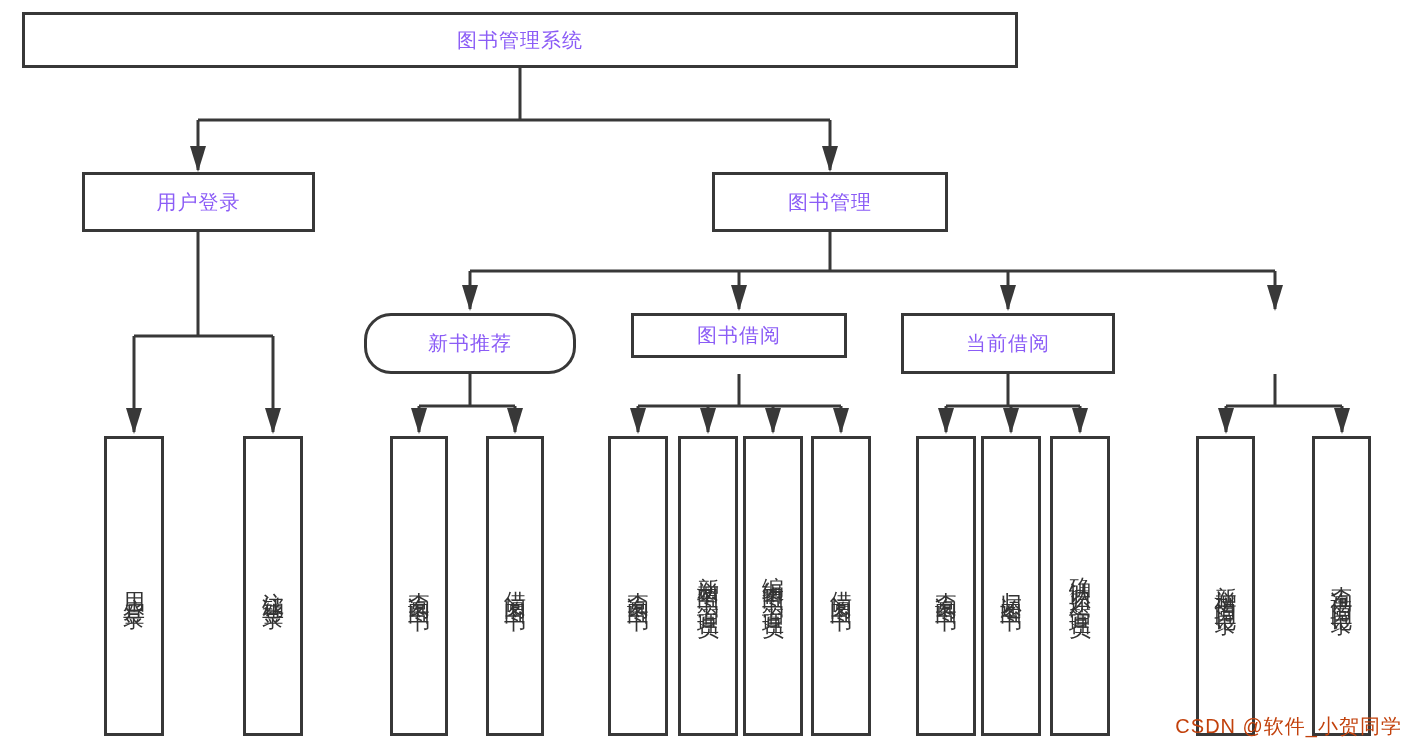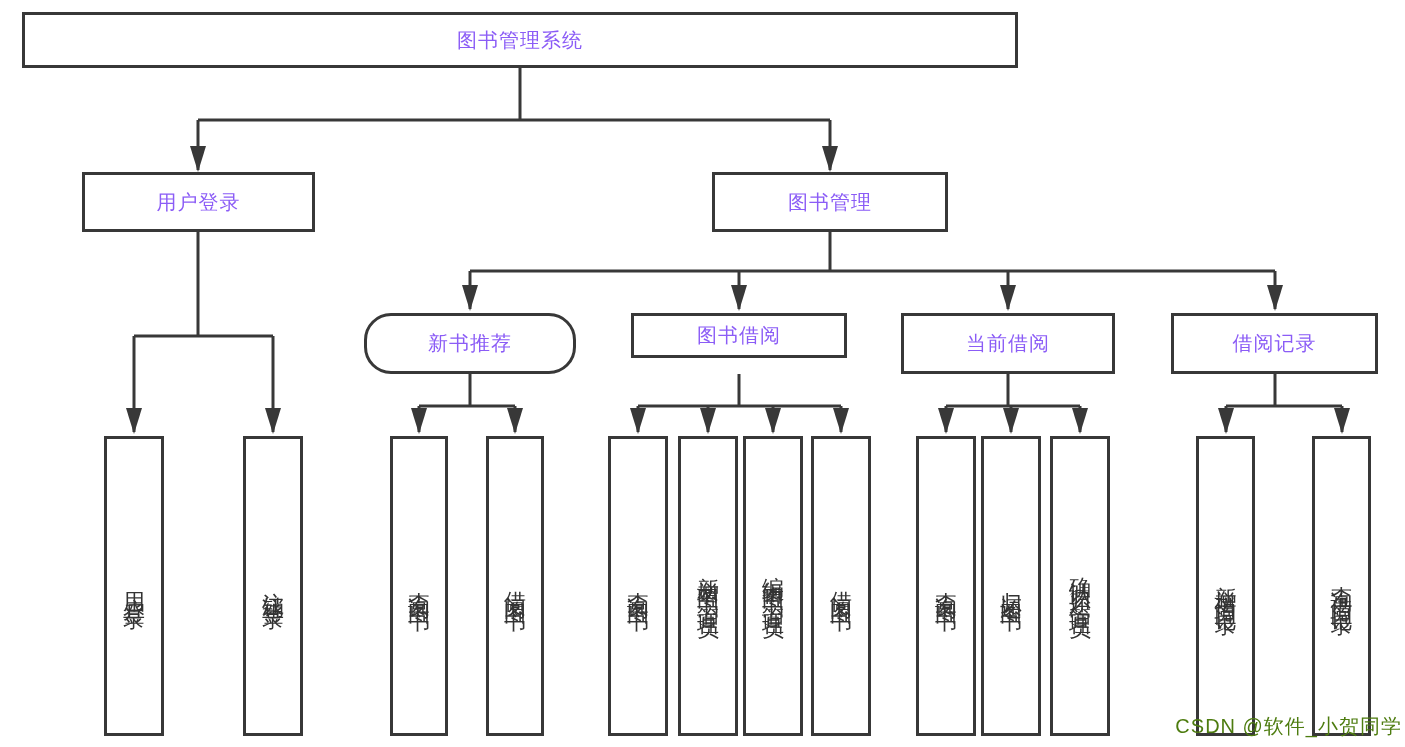--- a/index.html
+++ b/index.html
@@ -39,21 +39,21 @@
     font-size: 22px;
     letter-spacing: 6px;
     line-height: 1;
     color: #333333;
   }
   .watermark {
     position: absolute;
     right: 3px;
     top: 713px;
     font-size: 20px;
-    color: #4d7c0f;
+    color: #c2410c;
     letter-spacing: 1px;
     z-index: 3;
     white-space: nowrap;
   }
 </style>
 </head>
 <body>
 
 <div id="canvas">
 
@@ -112,23 +112,20 @@
 
   <div class="box" style="left:364px; top:313px; width:212px; height:61px;border-radius:27px;">
     <span class="hlabel">新书推荐</span>
   </div>
   <div class="box" style="left:631px; top:313px; width:216px; height:45px;">
     <span class="hlabel">图书借阅</span>
   </div>
   <div class="box" style="left:901px; top:313px; width:214px; height:61px;">
     <span class="hlabel">当前借阅</span>
   </div>
-  <div class="box" style="left:1171px; top:313px; width:207px; height:61px;">
-    <span class="hlabel">借阅记录</span>
-  </div>
 
   <div class="box" style="left:104px; top:436px; width:60px; height:300px;">
     <span class="vlabel">用户登录</span>
   </div>
   <div class="box" style="left:243px; top:436px; width:60px; height:300px;">
     <span class="vlabel">注销登录</span>
   </div>
 
   <div class="box" style="left:390px; top:436px; width:58px; height:300px;">
     <span class="vlabel">查询图书</span>

